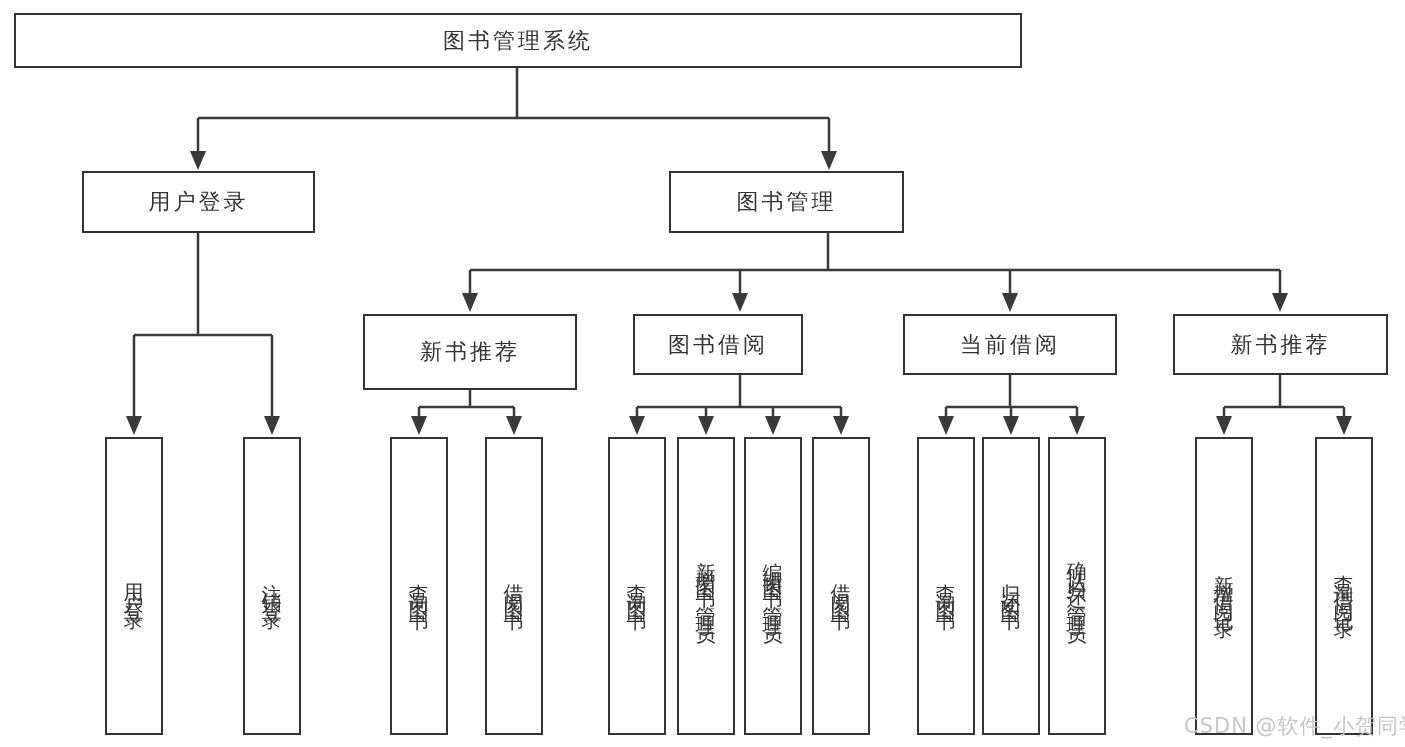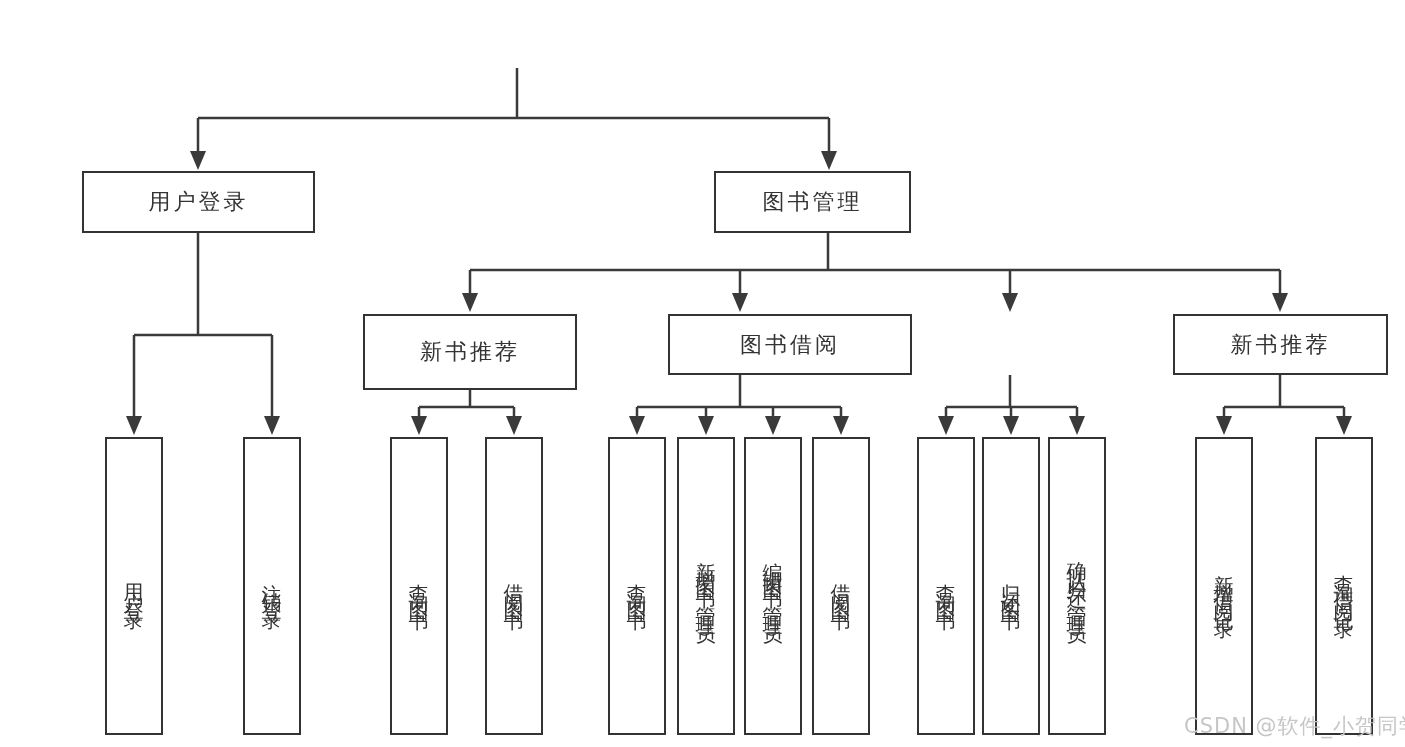--- a/index.html
+++ b/index.html
@@ -86,33 +86,39 @@
     <path d="M1010 375 V407 M946 407 H1077 M946 407 V418 M1011 407 V418 M1077 407 V418"></path>
     <polygon points="938,416 954,416 946,435"></polygon>
     <polygon points="1003,416 1019,416 1011,435"></polygon>
     <polygon points="1069,416 1085,416 1077,435"></polygon>
 
     <path d="M1280 375 V407 M1224 407 H1344 M1224 407 V418 M1344 407 V418"></path>
     <polygon points="1216,416 1232,416 1224,435"></polygon>
     <polygon points="1336,416 1352,416 1344,435"></polygon>
   </svg>
 
+  <div class="node h-node" style="left:14px;top:13px;width:1008px;height:55px">
+    <span>图书管理系统</span>
+  </div>
 
   <div class="node h-node" style="left:82px;top:171px;width:233px;height:62px">
     <span>用户登录</span>
   </div>
-  <div class="node h-node" style="left:714px;top:171px;width:197px;height:62px">
+  <div class="node h-node" style="left:669px;top:171px;width:235px;height:62px">
     <span>图书管理</span>
   </div>
 
   <div class="node h-node" style="left:363px;top:314px;width:214px;height:76px">
     <span>新书推荐</span>
   </div>
-  <div class="node h-node" style="left:668px;top:314px;width:244px;height:61px">
+  <div class="node h-node" style="left:633px;top:314px;width:170px;height:61px">
     <span>图书借阅</span>
+  </div>
+  <div class="node h-node" style="left:903px;top:314px;width:214px;height:61px">
+    <span>当前借阅</span>
   </div>
   <div class="node h-node" style="left:1173px;top:314px;width:215px;height:61px">
     <span>新书推荐</span>
   </div>
 
   <div class="node v-node" style="left:105px;top:437px;width:58px;height:298px">
     <span>用户登录</span>
   </div>
   <div class="node v-node" style="left:243px;top:437px;width:58px;height:298px">
     <span>注销登录</span>

